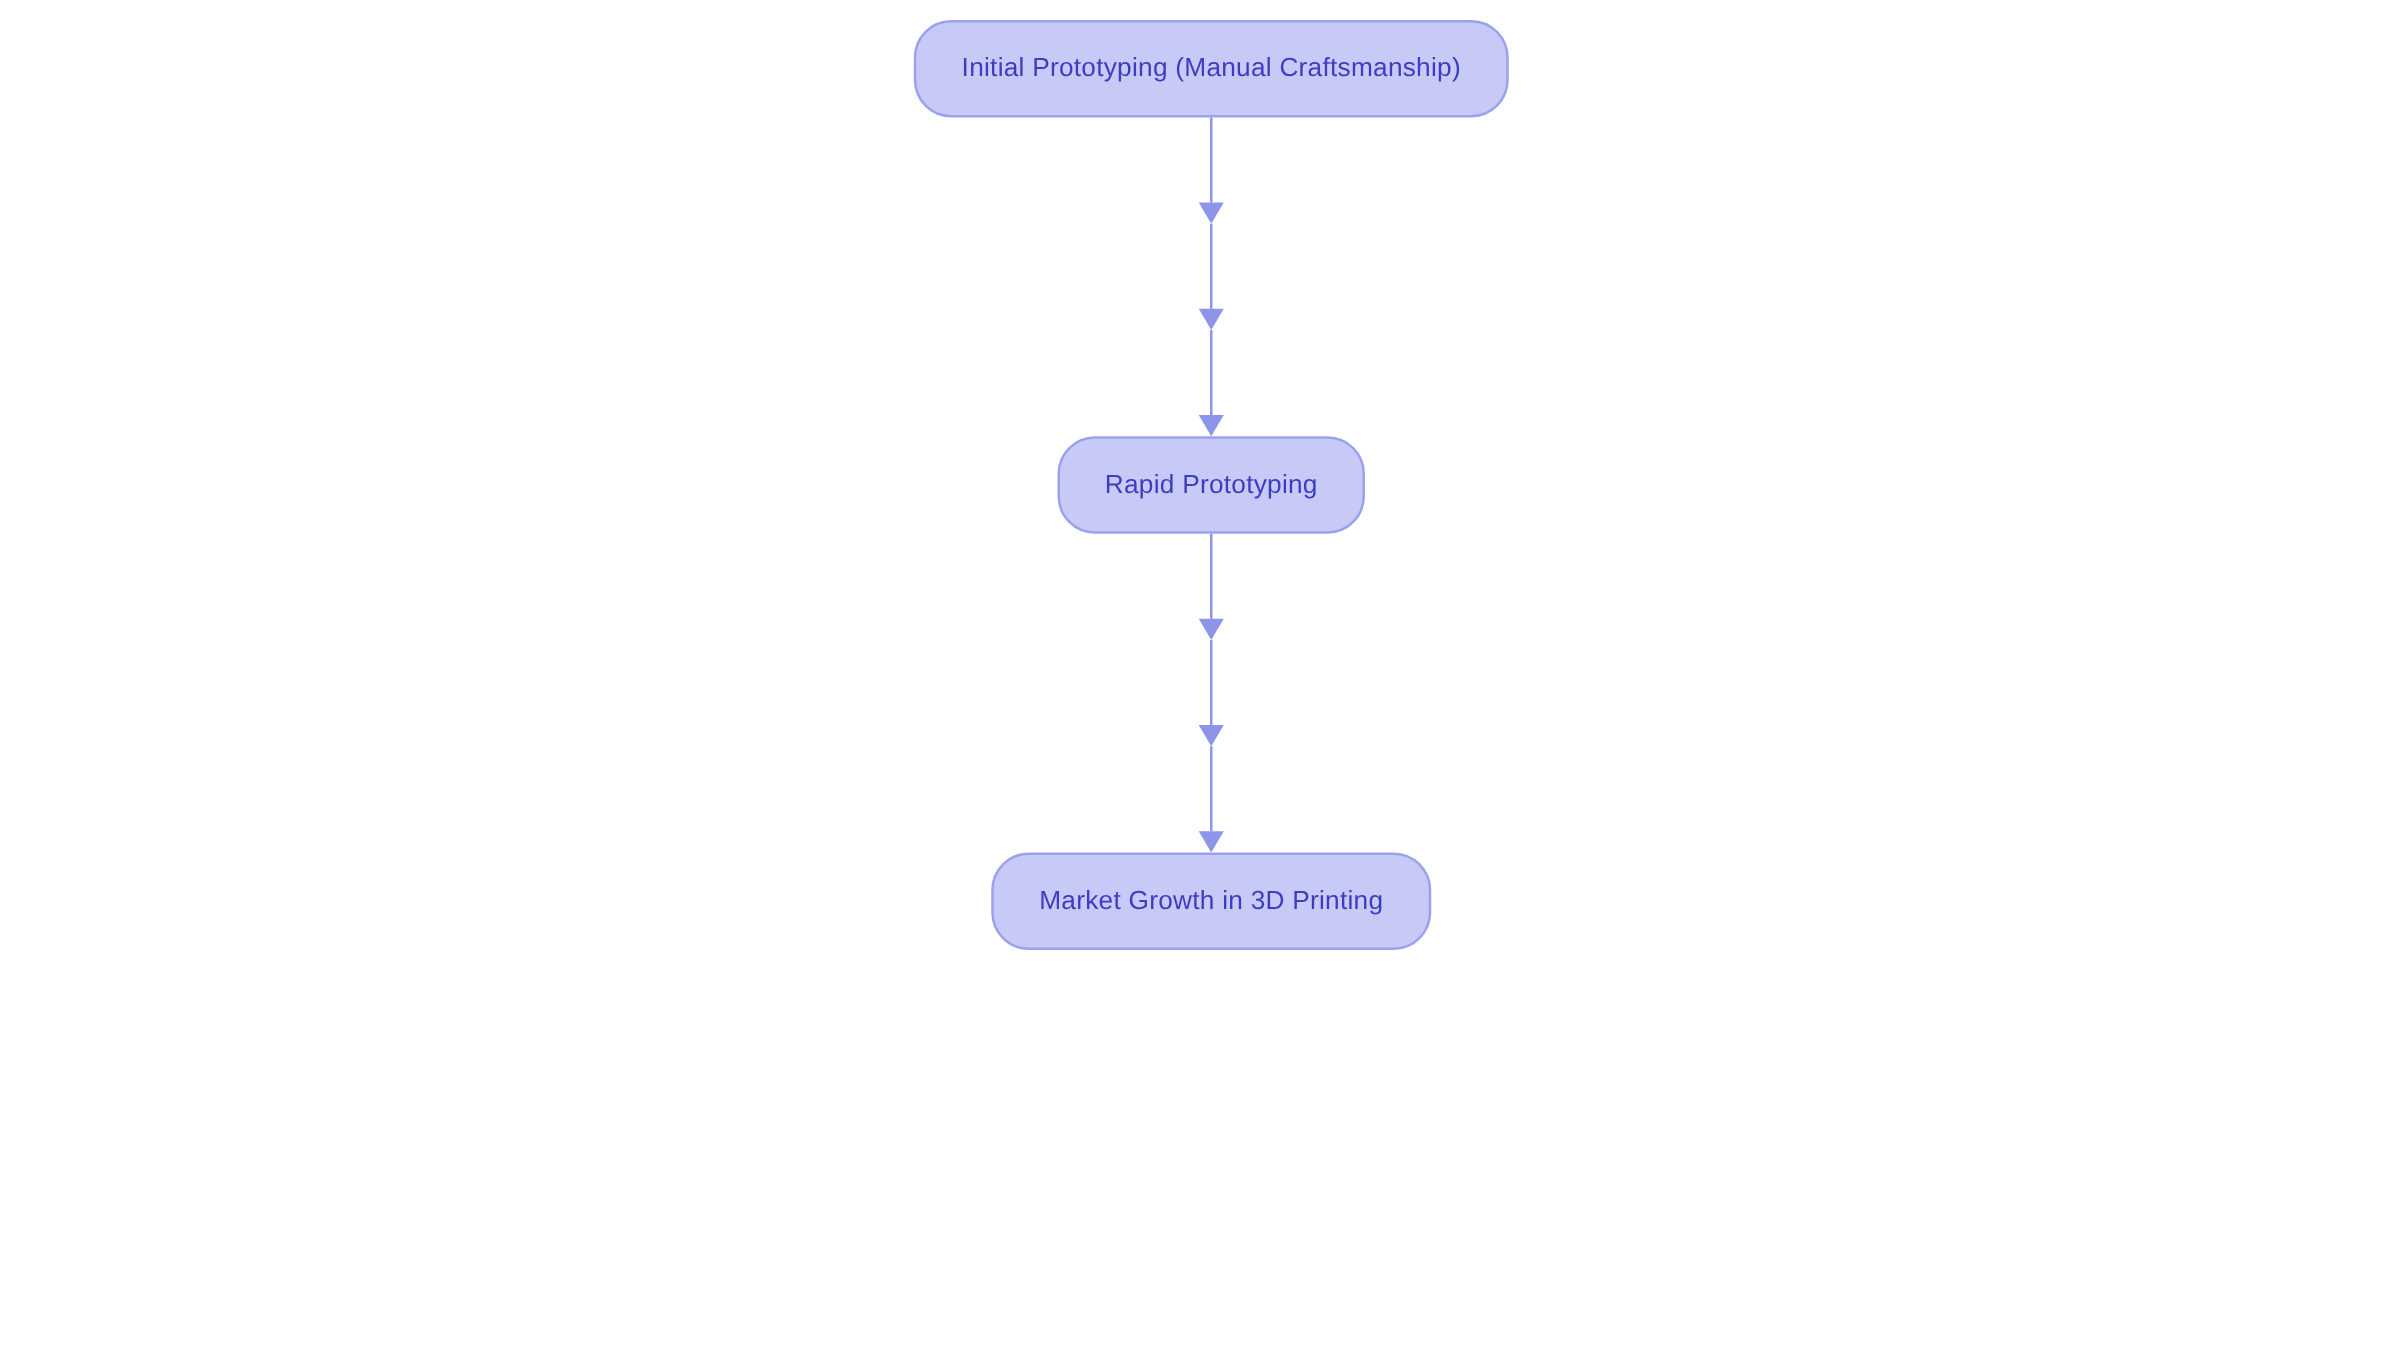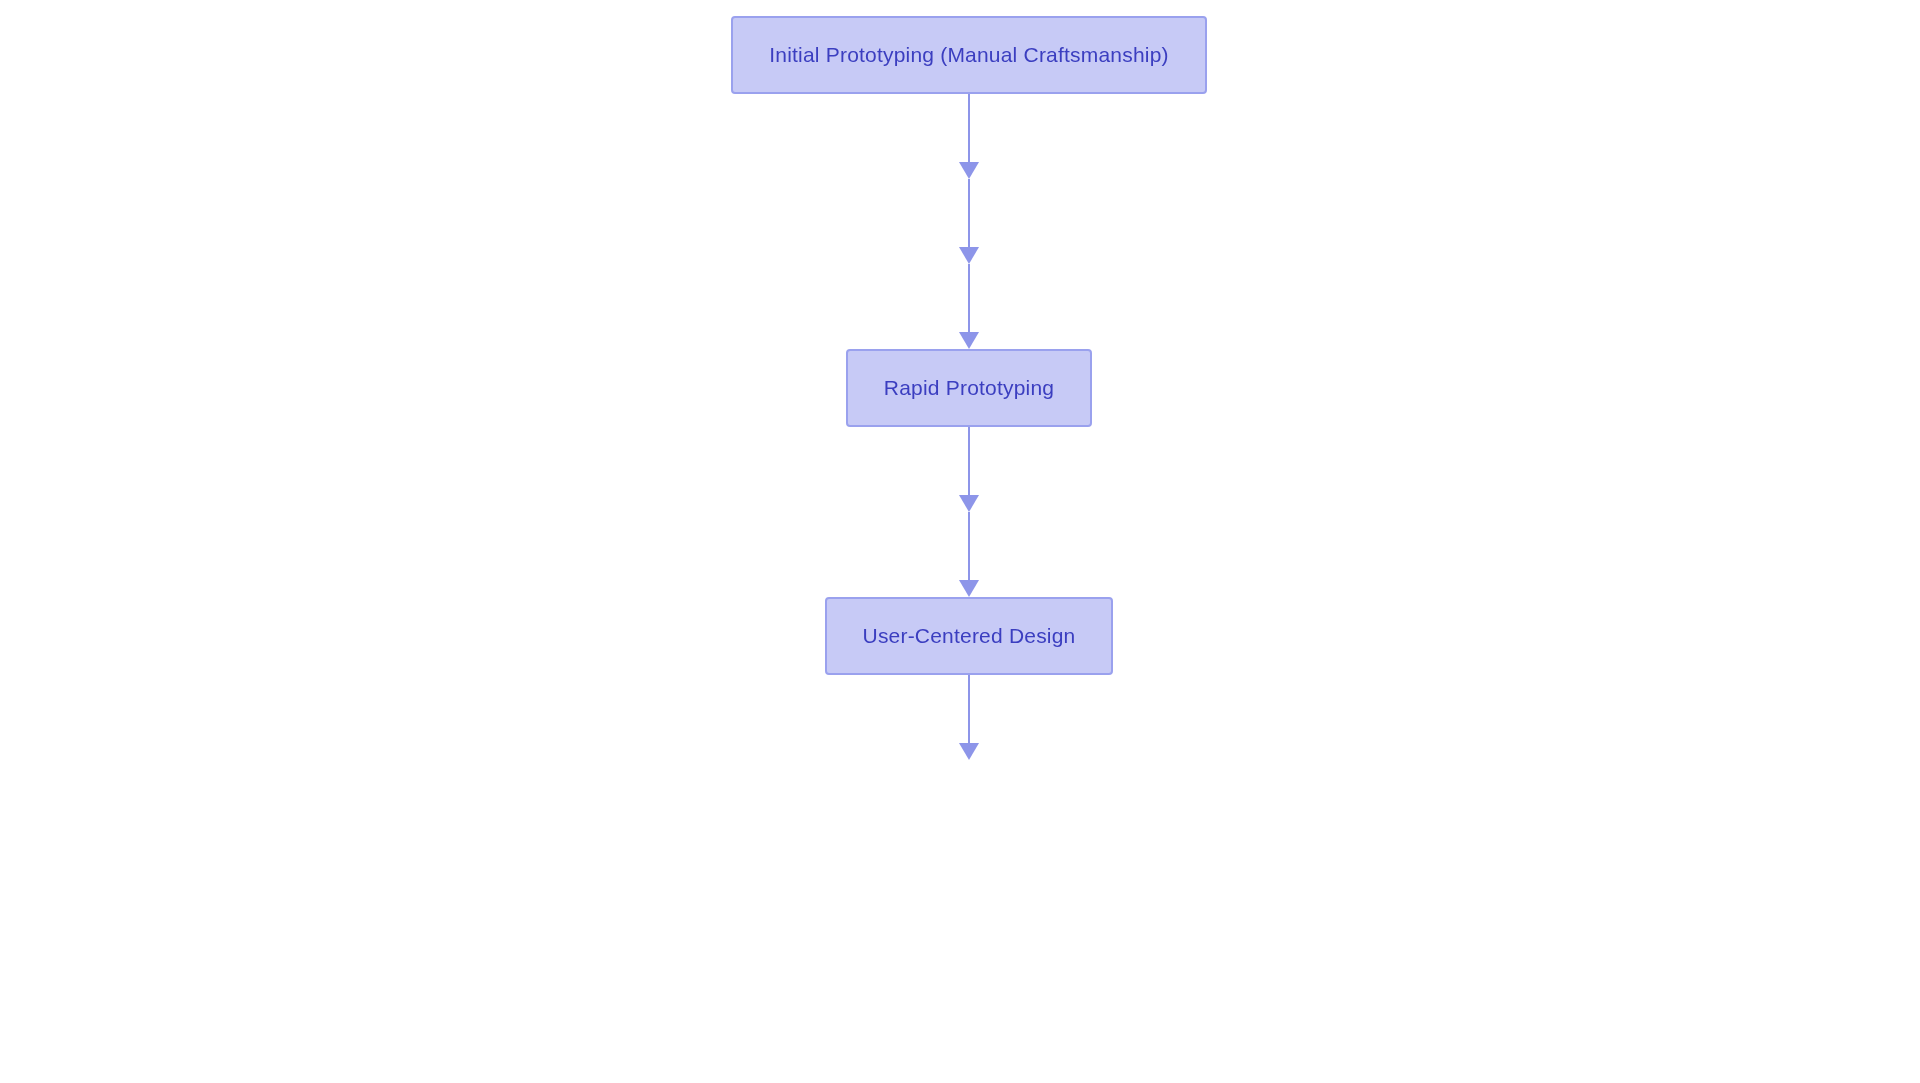--- a/index.html
+++ b/index.html
@@ -33,21 +33,21 @@
     align-items: center;
   }
   .node {
     height: 78px;
     display: inline-flex;
     align-items: center;
     justify-content: center;
     padding: 0 36px;
     background: var(--node-fill);
     border: 2px solid var(--node-border);
-    border-radius: 4px;
+    border-radius: 30px;
     color: var(--node-text);
     font-size: 21px;
     letter-spacing: 0.2px;
     white-space: nowrap;
   }
   .arrow {
     height: 85px;
     display: flex;
     flex-direction: column;
     align-items: center;
@@ -96,22 +96,22 @@
       <div class="arrow-line"></div>
       <div class="arrow-head"></div>
     </div>
 
 
     <div class="arrow">
       <div class="arrow-line"></div>
       <div class="arrow-head"></div>
     </div>
 
-    <div class="node">User-Centered Design</div>
 
     <div class="arrow">
       <div class="arrow-line"></div>
       <div class="arrow-head"></div>
     </div>
 
+    <div class="node">Market Growth in 3D Printing</div>
 
   </div>
 </div>
 
 </body></html>

